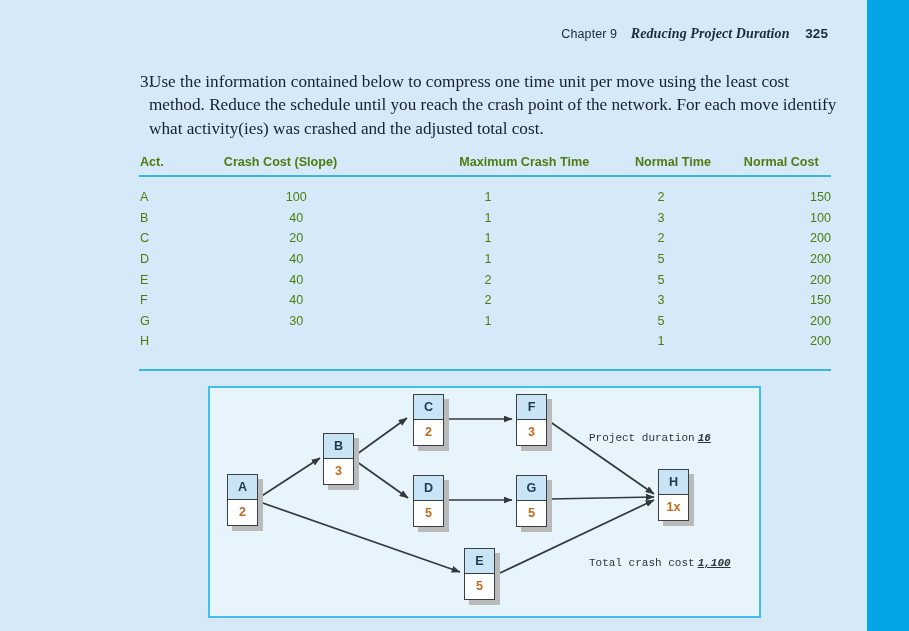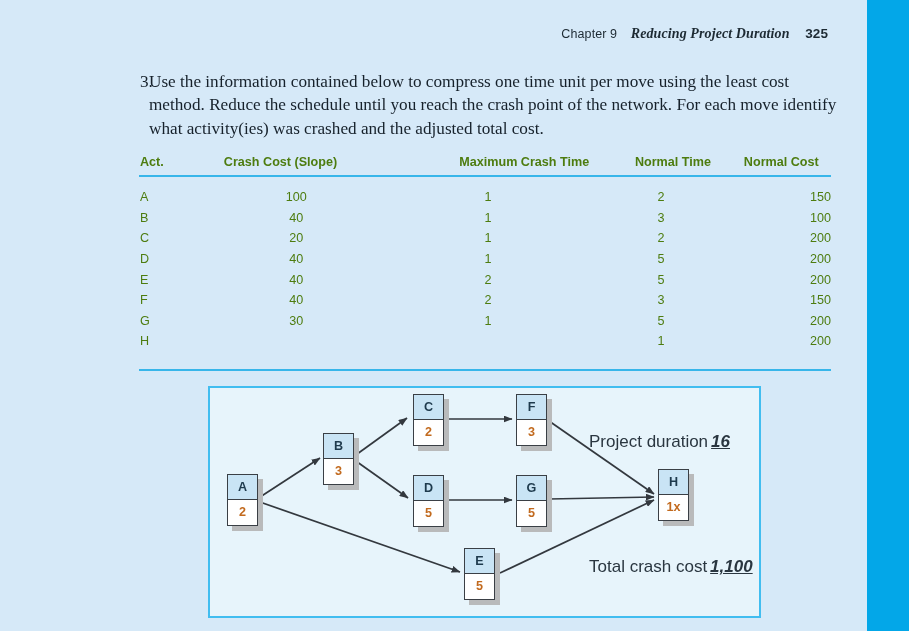--- a/index.html
+++ b/index.html
@@ -194,22 +194,22 @@
     text-align: center;
     font-family: "Liberation Sans", sans-serif;
     font-size: 12.6px;
     font-weight: 700;
     color: #c26a1e;
   }
 
   
   .annot {
     position: absolute;
-    font-family: Liberation Sans, sans-serif;
-    font-size: 17px;
+    font-family: Liberation Mono, monospace;
+    font-size: 11px;
     color: #2a3640;
     white-space: nowrap;
     z-index: 4;
   }
   .annot .annot-value {
     font-style: italic;
     font-weight: 700;
     text-decoration: underline;
     margin-left: 3px;
   }

